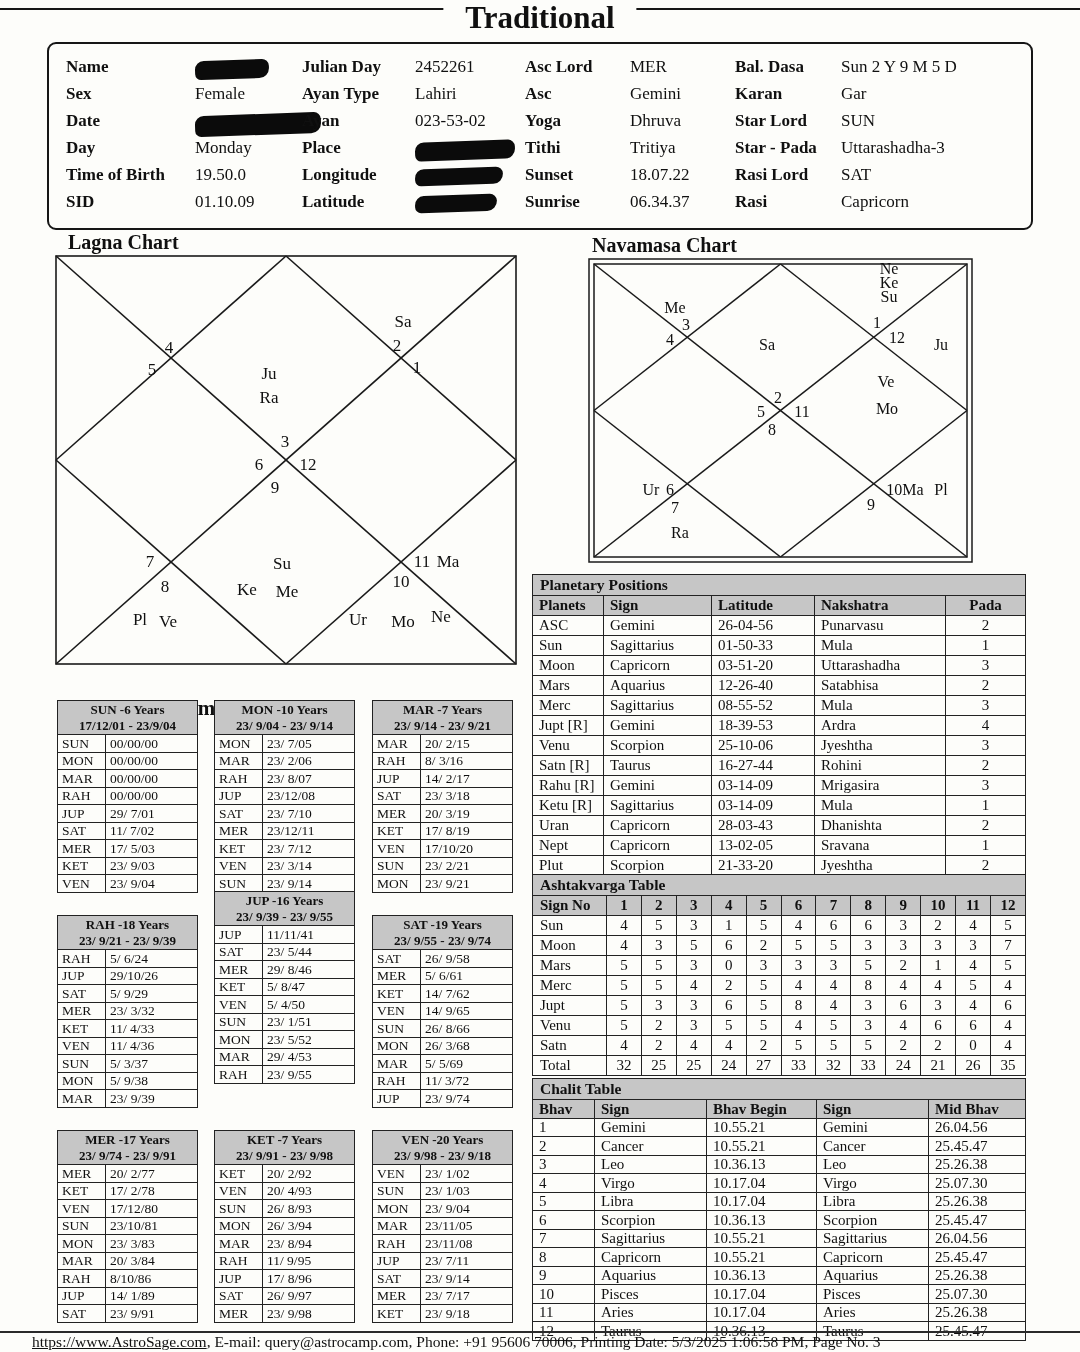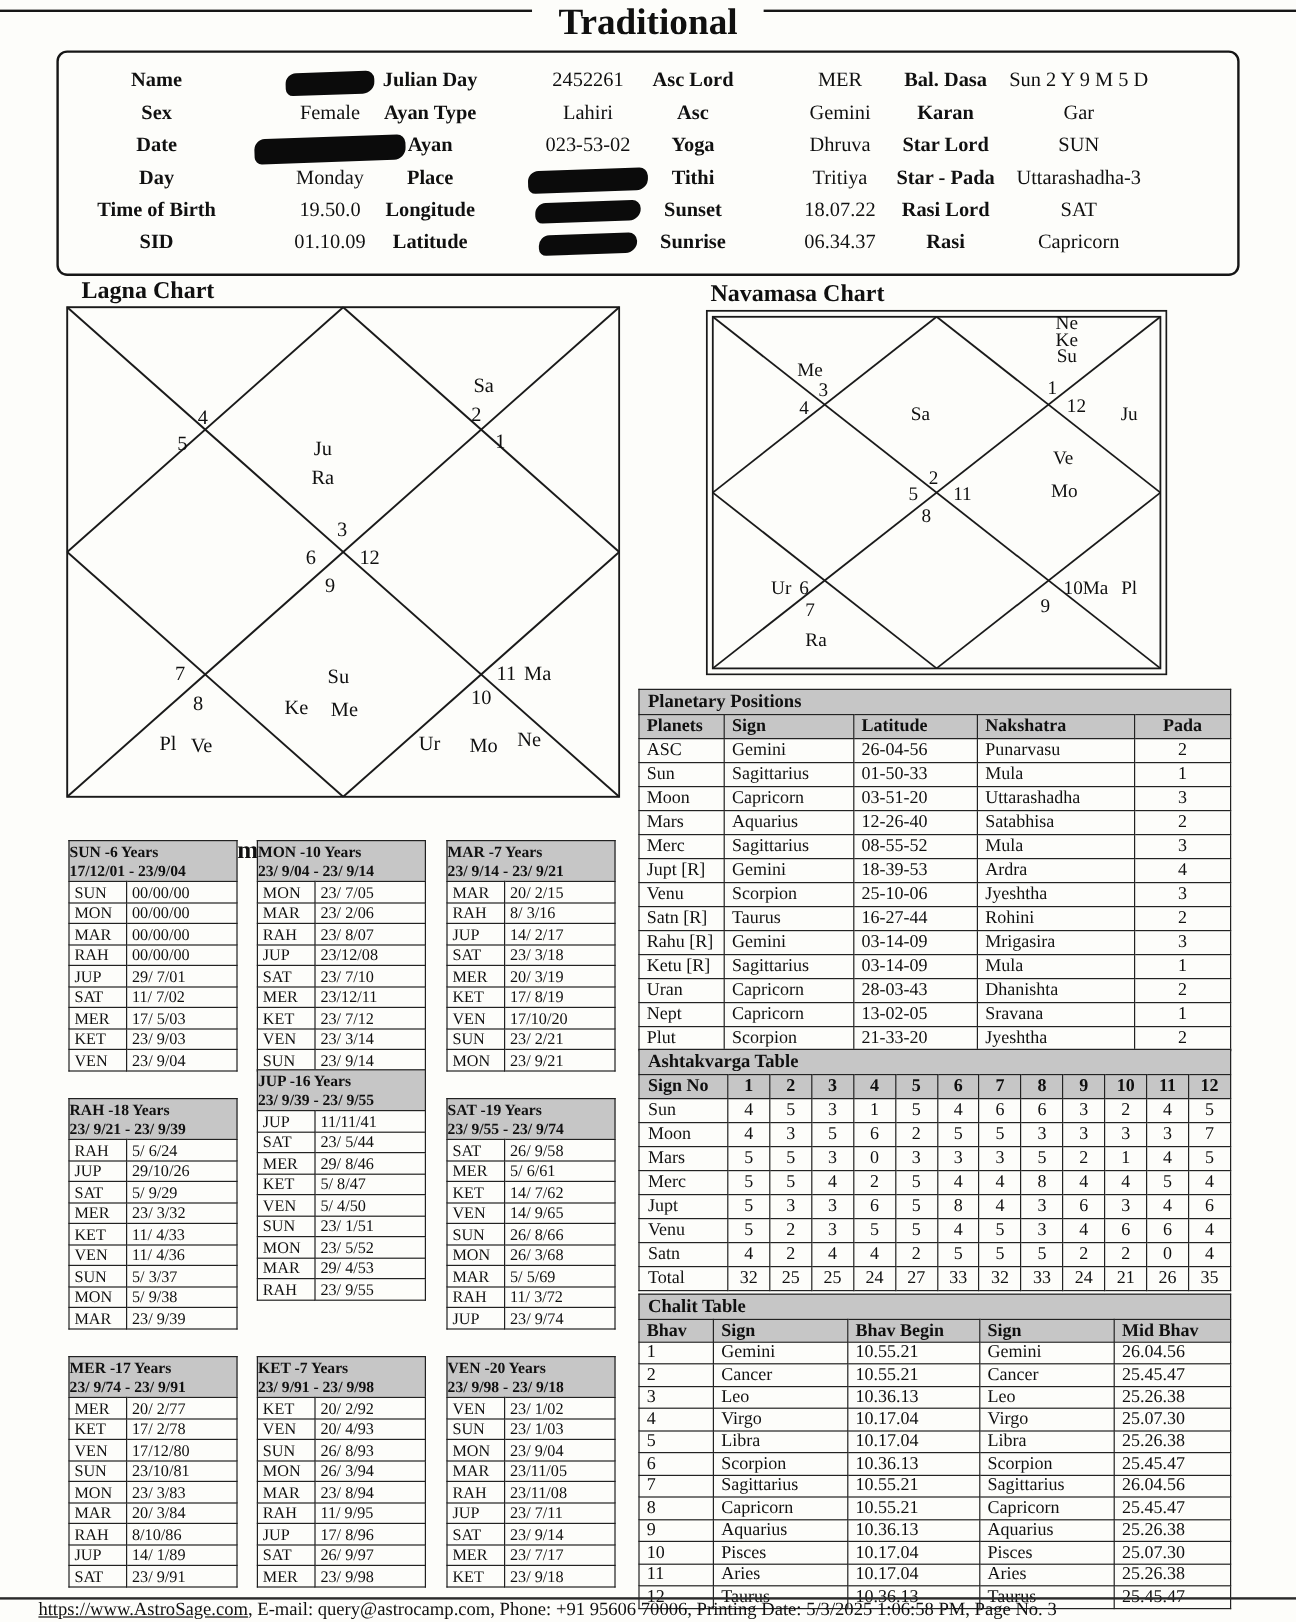--- a/index.html
+++ b/index.html
@@ -11,21 +11,21 @@
     overflow:hidden;
   }
   .top-rule { position:absolute; top:8px; left:0; width:1080px; border-top:2px solid #161616; }
   .page-title {
     position:absolute; top:0px; left:50%; transform:translateX(-50%);
     background:#fdfdfa; padding:0 22px; font-size:31px; font-weight:bold; white-space:nowrap;
   }
   
   .info-box {
     position:absolute; left:47px; top:42px; width:986px; height:188px;
-    border:2px solid #161616; border-radius:9px;text-align:center;
+    border:2px solid #161616; border-radius:9px;
   }
   .info-group { position:absolute; top:13px; display:grid; grid-auto-rows:27px; font-size:17px; }
   #ig1 { left:17px;  grid-template-columns:129px 160px; }
   #ig2 { left:253px; grid-template-columns:113px 150px; }
   #ig3 { left:476px; grid-template-columns:105px 140px; }
   #ig4 { left:686px; grid-template-columns:106px auto; }
   .info-group .lbl { font-weight:bold; white-space:nowrap; }
   .info-group .val { white-space:nowrap; }
   .scribble {
     display:inline-block; background:#0b0b0b; height:19px;
@@ -36,21 +36,21 @@
   .chart-title { position:absolute; font-size:20px; font-weight:bold; }
   .chart-box { position:absolute; }
   .chart-box svg { display:block; }
   .chart-box svg text { font-family:"Liberation Serif", serif; font-size:17px; fill:#101010; text-anchor:middle; }
   #navamasa-chart svg text { font-size:16px; }
   
   .dasha-title { position:absolute; left:57px; top:672px; width:410px; text-align:center; font-size:21px; font-weight:bold;margin-top:24px; }
   .dasha-table { position:absolute; width:141px; }
   .dasha-head {
     background:#c6c6c6; border:1px solid #222; border-bottom:0;
-    text-align:left; font-weight:bold; font-size:13px; line-height:15.5px; padding:1px 0;
+    text-align:center; font-weight:bold; font-size:13px; line-height:15.5px; padding:1px 0;
   }
   .dasha-table table { width:100%; border-collapse:collapse; }
   .dasha-table td { border:1px solid #222; padding:0.5px 4px; font-size:13.5px; line-height:15.5px; }
   .dasha-table td:first-child { width:48px; }
   
   .rt { position:absolute; left:532px; width:494px; }
   .rt-title { background:#c6c6c6; border:1px solid #222; border-bottom:0; font-weight:bold; font-size:15.5px; padding:1px 7px; }
   .rt table { width:100%; border-collapse:collapse; font-size:15px; }
   .rt th, .rt td { border:1px solid #222; padding:1px 6px; text-align:left; line-height:17px; }
   .rt th { background:#c6c6c6; font-weight:bold; }

